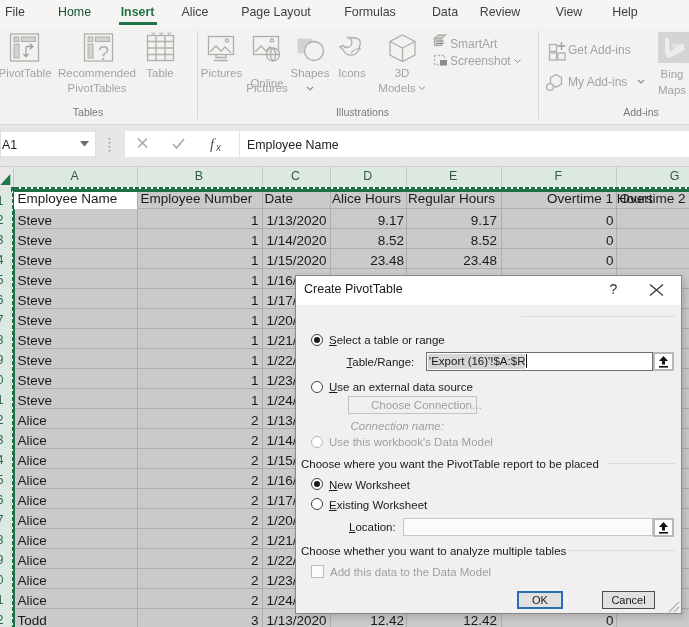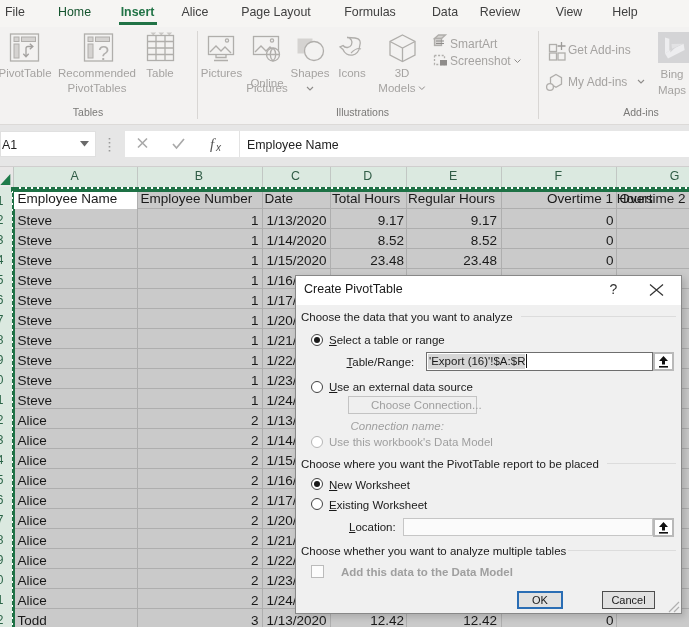--- a/index.html
+++ b/index.html
@@ -203,21 +203,21 @@
 <div class="abs" style="left:500.5px;top:191px;width:1px;height:436px;background:#aeaeae;"></div>
 <div class="abs" style="left:616px;top:191px;width:1px;height:436px;background:#aeaeae;"></div>
 <div class="abs" style="left:11px;top:187px;width:678px;height:4.5px;background:#1e7145;"></div>
 <div class="abs" style="left:13px;top:187.3px;width:676px;height:1.8px;background:repeating-linear-gradient(90deg,#fff 0 2.2px,transparent 2.2px 6px);"></div>
 <div class="abs" style="left:11.8px;top:187px;width:2.8px;height:440px;background:#1e7145;"></div>
 <div class="abs" style="left:11.8px;top:191px;width:1.4px;height:436px;background:repeating-linear-gradient(180deg,#fff 0 2.2px,transparent 2.2px 6px);"></div>
 <div class="abs" style="left:13.8px;top:191.5px;width:123.2px;height:17px;background:#fff;"></div>
 <div class="abs" style="left:17.5px;top:191.2px;font-size:13.5px;color:#1a1a1a;white-space:nowrap;">Employee Name</div>
 <div class="abs" style="left:140.5px;top:191.2px;font-size:13.5px;color:#1a1a1a;white-space:nowrap;">Employee Number</div>
 <div class="abs" style="left:264.5px;top:191.2px;font-size:13.5px;color:#1a1a1a;white-space:nowrap;">Date</div>
-<div class="abs" style="left:332px;top:191.2px;font-size:13.5px;color:#1a1a1a;white-space:nowrap;">Total Hours</div>
+<div class="abs" style="left:332px;top:191.2px;font-size:13.5px;color:#1a1a1a;white-space:nowrap;">Alice Hours</div>
 <div class="abs" style="left:408px;top:191.2px;font-size:13.5px;color:#1a1a1a;white-space:nowrap;">Regular Hours</div>
 <div class="abs" style="left:503px;top:191.2px;font-size:13.5px;color:#1a1a1a;white-space:nowrap;padding-left:44px;">Overtime 1 Hours</div>
 <div class="abs" style="left:619.5px;top:191.2px;font-size:13.5px;color:#1a1a1a;white-space:nowrap;">Overtime 2 Hours</div>
 <div class="abs" style="left:17.5px;top:212.79999999999998px;font-size:13.5px;color:#1a1a1a;white-space:nowrap;">Steve</div>
 <div class="abs" style="left:150px;top:212.79999999999998px;width:108.5px;text-align:right;font-size:13.5px;color:#1a1a1a;white-space:nowrap;">1</div>
 <div class="abs" style="left:264px;top:212.79999999999998px;width:62.5px;text-align:right;font-size:13.5px;color:#1a1a1a;white-space:nowrap;">1/13/2020</div>
 <div class="abs" style="left:334px;top:212.79999999999998px;width:70px;text-align:right;font-size:13.5px;color:#1a1a1a;white-space:nowrap;">9.17</div>
 <div class="abs" style="left:407px;top:212.79999999999998px;width:90px;text-align:right;font-size:13.5px;color:#1a1a1a;white-space:nowrap;">9.17</div>
 <div class="abs" style="left:504px;top:212.79999999999998px;width:109.5px;text-align:right;font-size:13.5px;color:#1a1a1a;white-space:nowrap;">0</div>
 <div class="abs" style="left:17.5px;top:232.79999999999998px;font-size:13.5px;color:#1a1a1a;white-space:nowrap;">Steve</div>
@@ -340,21 +340,20 @@
 <div class="abs" style="left:334px;top:612.8000000000001px;width:70px;text-align:right;font-size:13.5px;color:#1a1a1a;white-space:nowrap;">12.42</div>
 <div class="abs" style="left:407px;top:612.8000000000001px;width:90px;text-align:right;font-size:13.5px;color:#1a1a1a;white-space:nowrap;">12.42</div>
 <div class="abs" style="left:504px;top:612.8000000000001px;width:109.5px;text-align:right;font-size:13.5px;color:#1a1a1a;white-space:nowrap;">0</div>
 <div class="abs" style="left:295px;top:275px;width:387px;height:339px;background:#f0f0f0;border:1px solid #888;box-sizing:border-box;box-shadow:3px 3px 7px rgba(0,0,0,0.16);"></div>
 <div class="abs" style="left:296px;top:276px;width:385px;height:29px;background:#fff;"></div>
 <div class="abs" style="left:304px;top:282px;font-size:12.5px;color:#1a1a1a;">Create PivotTable</div>
 <div class="abs" style="left:609.5px;top:281px;font-size:14px;color:#333;">?</div>
 <svg class="abs" style="left:648.5px;top:283.5px;" width="15" height="12" fill="none">
 <path d="M1 0.5 L14 11.5 M14 0.5 L1 11.5" stroke="#333" stroke-width="1.2"></path>
     </svg>
-<div class="abs" style="left:301px;top:311px;font-size:11.5px;color:#1a1a1a;white-space:nowrap;">Choose the data that you want to analyze</div>
 <div class="abs" style="left:521px;top:316px;width:154.5px;height:1px;background:#dcdcdc;"></div>
 <div class="abs" style="left:310.5px;top:333.5px;width:12px;height:12px;border-radius:50%;border:1px solid #424242;background:#fff;box-sizing:border-box;"></div>
 <div class="abs" style="left:313.5px;top:336.5px;width:6px;height:6px;border-radius:50%;background:#1a1a1a;"></div>
 <div class="abs" style="left:329px;top:334px;font-size:11.5px;color:#1a1a1a;white-space:nowrap;"><span style="text-decoration:underline;">S</span>elect a table or range</div>
 <div class="abs" style="left:346.5px;top:355.5px;font-size:11.5px;color:#1a1a1a;white-space:nowrap;"><span style="text-decoration:underline;">T</span>able/Range:</div>
 <div class="abs" style="left:426px;top:351.5px;width:227px;height:19px;background:#fff;border:1px solid #6e6e6e;box-sizing:border-box;"></div>
 <div class="abs" style="left:427.5px;top:353.5px;width:97px;height:15px;background:#d6d6d6;"></div>
 <div class="abs" style="left:429px;top:355px;font-size:11.5px;color:#1a1a1a;white-space:nowrap;">'Export (16)'!$A:$R</div>
 <div class="abs" style="left:526px;top:353.5px;width:1px;height:14px;background:#111;"></div>
 <div class="abs" style="left:653px;top:351.5px;width:21px;height:19px;background:#fff;border:2px solid #b9b9b9;box-sizing:border-box;"></div>
@@ -379,20 +378,20 @@
 <div class="abs" style="left:349px;top:520.5px;font-size:11.5px;color:#1a1a1a;white-space:nowrap;"><span style="text-decoration:underline;">L</span>ocation:</div>
 <div class="abs" style="left:403px;top:517.5px;width:250px;height:18px;background:#fbfbfb;border:1px solid #c6c6c6;box-sizing:border-box;"></div>
 <div class="abs" style="left:653px;top:517.5px;width:21px;height:19px;background:#fff;border:2px solid #b9b9b9;box-sizing:border-box;"></div>
 <svg class="abs" style="left:657px;top:520.5px;" width="13" height="13">
 <path d="M6.5 1 L11 6 H8 V9.5 H5 V6 H2 Z" fill="#111"></path>
 <rect x="2" y="11" width="9" height="1.6" fill="#111"></rect>
     </svg>
 <div class="abs" style="left:301px;top:545px;font-size:11.5px;color:#1a1a1a;white-space:nowrap;">Choose whether you want to analyze multiple tables</div>
 <div class="abs" style="left:568px;top:550px;width:107.5px;height:1px;background:#dcdcdc;"></div>
 <div class="abs" style="left:311px;top:565px;width:13px;height:13px;background:#fcfcfc;border:1px solid #bbb;box-sizing:border-box;"></div>
-<div class="abs" style="left:341px;top:565.5px;font-size:11.5px;color:#9f9f9f;white-space:nowrap;font-weight:bold;">Add this data to the Data Model</div>
+<div class="abs" style="left:330px;top:565.5px;font-size:11.5px;color:#9f9f9f;white-space:nowrap;">Add this data to the Data Model</div>
 <div class="abs" style="left:517px;top:591px;width:46px;height:18px;background:#e1e1e1;border:2px solid #2a6db4;box-sizing:border-box;"></div>
 <div class="abs" style="left:517px;top:594px;width:46px;text-align:center;font-size:11px;color:#1a1a1a;">OK</div>
 <div class="abs" style="left:602px;top:591px;width:53px;height:18px;background:#e1e1e1;border:1px solid #4d4d4d;box-sizing:border-box;"></div>
 <div class="abs" style="left:602px;top:594px;width:53px;text-align:center;font-size:11px;color:#1a1a1a;">Cancel</div>
 <svg class="abs" style="left:668px;top:601px;" width="12" height="12" fill="none">
 <path d="M11 1 L1 11 M11 6 L6 11" stroke="#b0b0b0" stroke-width="1.2"></path>
     </svg>
 </div>
 </body></html>

